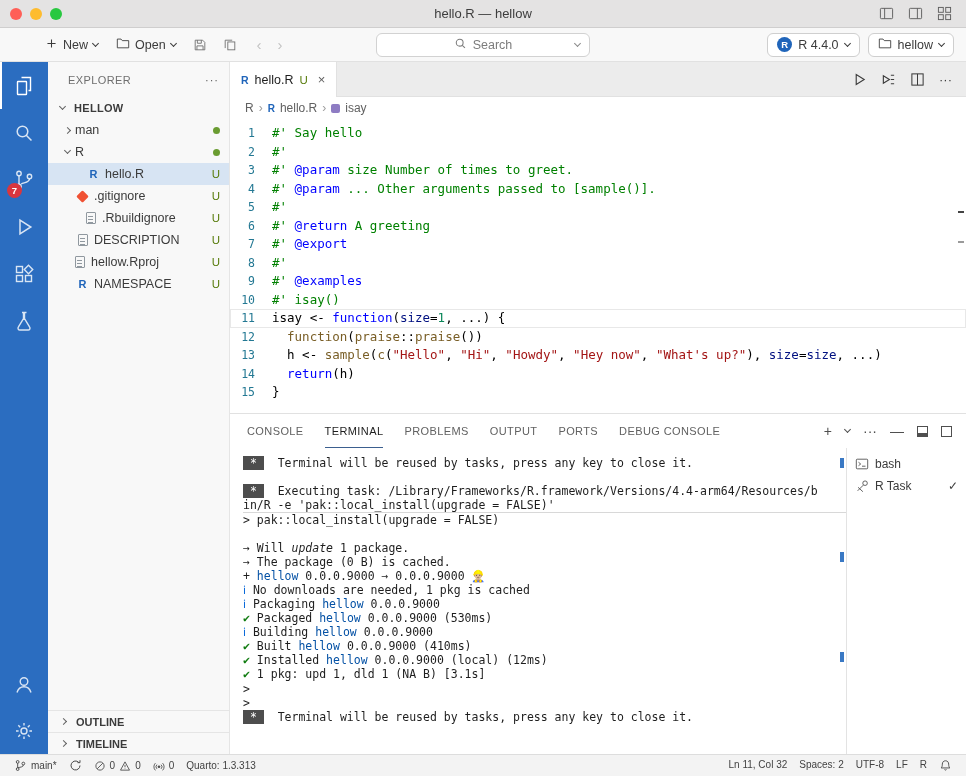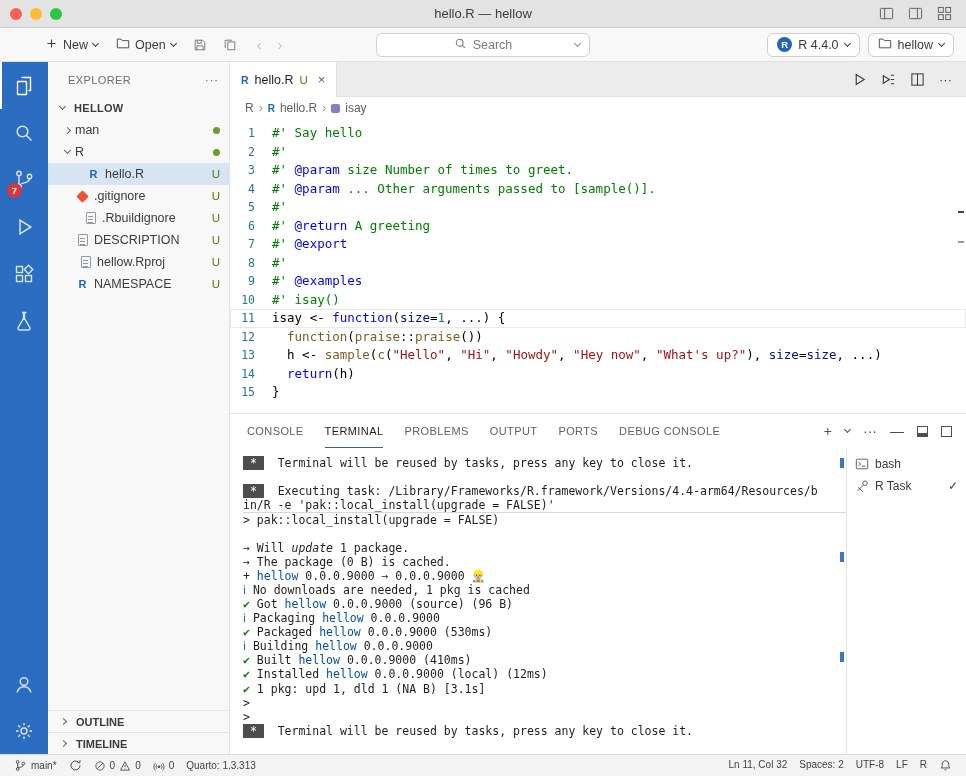--- a/index.html
+++ b/index.html
@@ -313,21 +313,21 @@
             <span class="git-badge">U</span>
           </div>
           <div class="tree-row" style="padding-left: 11px;">
             <span class="chev-box"></span>
             <span class="ficon">
               <span class="ficon-file"></span>
             </span>
             <span class="tree-label">DESCRIPTION</span>
             <span class="git-badge">U</span>
           </div>
-          <div class="tree-row" style="padding-left: 14px;">
+          <div class="tree-row" style="padding-left: 8px;">
             <span class="chev-box"></span>
             <span class="ficon">
               <span class="ficon-file"></span>
             </span>
             <span class="tree-label">hellow.Rproj</span>
             <span class="git-badge">U</span>
           </div>
           <div class="tree-row" style="padding-left: 11px;">
             <span class="chev-box"></span>
             <span class="ficon">
@@ -485,21 +485,20 @@
           <div class="tline"><span class="tt-badge"> * </span><span>  Terminal will be reused by tasks, press any key to close it. </span></div>
               <div class="tline"><span> </span></div>
               <div class="tline"><span class="tt-badge"> * </span><span>  Executing task: /Library/Frameworks/R.framework/Versions/4.4-arm64/Resources/b</span></div>
               <div class="tline"><span>in/R -e 'pak::local_install(upgrade = FALSE)' </span></div>
               <div class="tline sep"><span>&gt; pak::local_install(upgrade = FALSE)</span></div>
               <div class="tline"><span> </span></div>
               <div class="tline"><span>→ Will </span><span class="tt-it">update</span><span> 1 package.</span></div>
               <div class="tline"><span>→ The package (0 B) is cached.</span></div>
               <div class="tline"><span>+ </span><span class="tt-blue">hellow</span><span> 0.0.0.9000 → 0.0.0.9000 👷🏼‍♂</span></div>
               <div class="tline"><span class="tt-info">ℹ</span><span> No downloads are needed, 1 pkg is cached</span></div>
-              <div class="tline"><span class="tt-ok">✔</span><span> Got </span><span class="tt-blue">hellow</span><span> 0.0.0.9000 (source) (96 B)</span></div>
               <div class="tline"><span class="tt-info">ℹ</span><span> Packaging </span><span class="tt-blue">hellow</span><span> 0.0.0.9000</span></div>
               <div class="tline"><span class="tt-ok">✔</span><span> Packaged </span><span class="tt-blue">hellow</span><span> 0.0.0.9000 (530ms)</span></div>
               <div class="tline"><span class="tt-info">ℹ</span><span> Building </span><span class="tt-blue">hellow</span><span> 0.0.0.9000</span></div>
               <div class="tline"><span class="tt-ok">✔</span><span> Built </span><span class="tt-blue">hellow</span><span> 0.0.0.9000 (410ms)</span></div>
               <div class="tline"><span class="tt-ok">✔</span><span> Installed </span><span class="tt-blue">hellow</span><span> 0.0.0.9000 (local) (12ms)</span></div>
               <div class="tline"><span class="tt-ok">✔</span><span> 1 pkg: upd 1, dld 1 (NA B) [3.1s]</span></div>
               <div class="tline"><span>&gt;</span></div>
               <div class="tline"><span>&gt;</span></div>
               <div class="tline"><span class="tt-badge"> * </span><span>  Terminal will be reused by tasks, press any key to close it. </span></div>
             </div>

